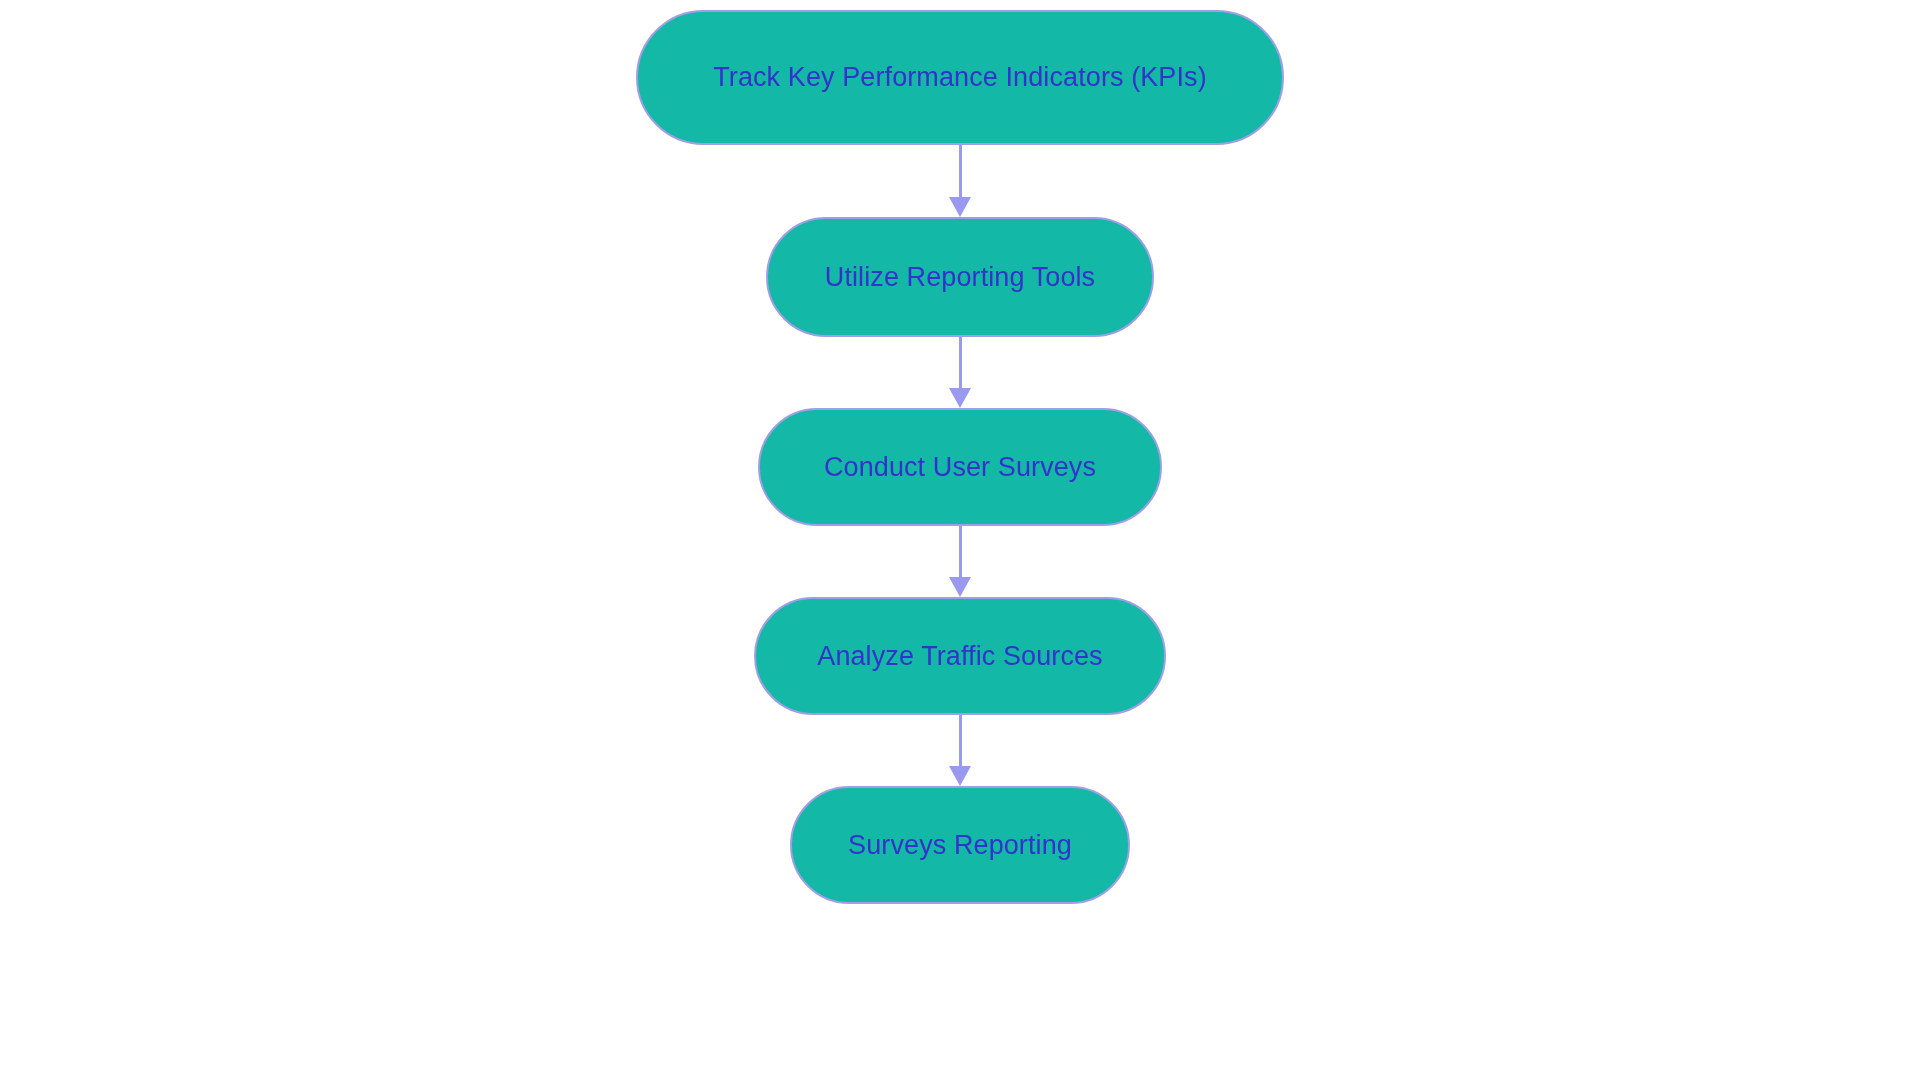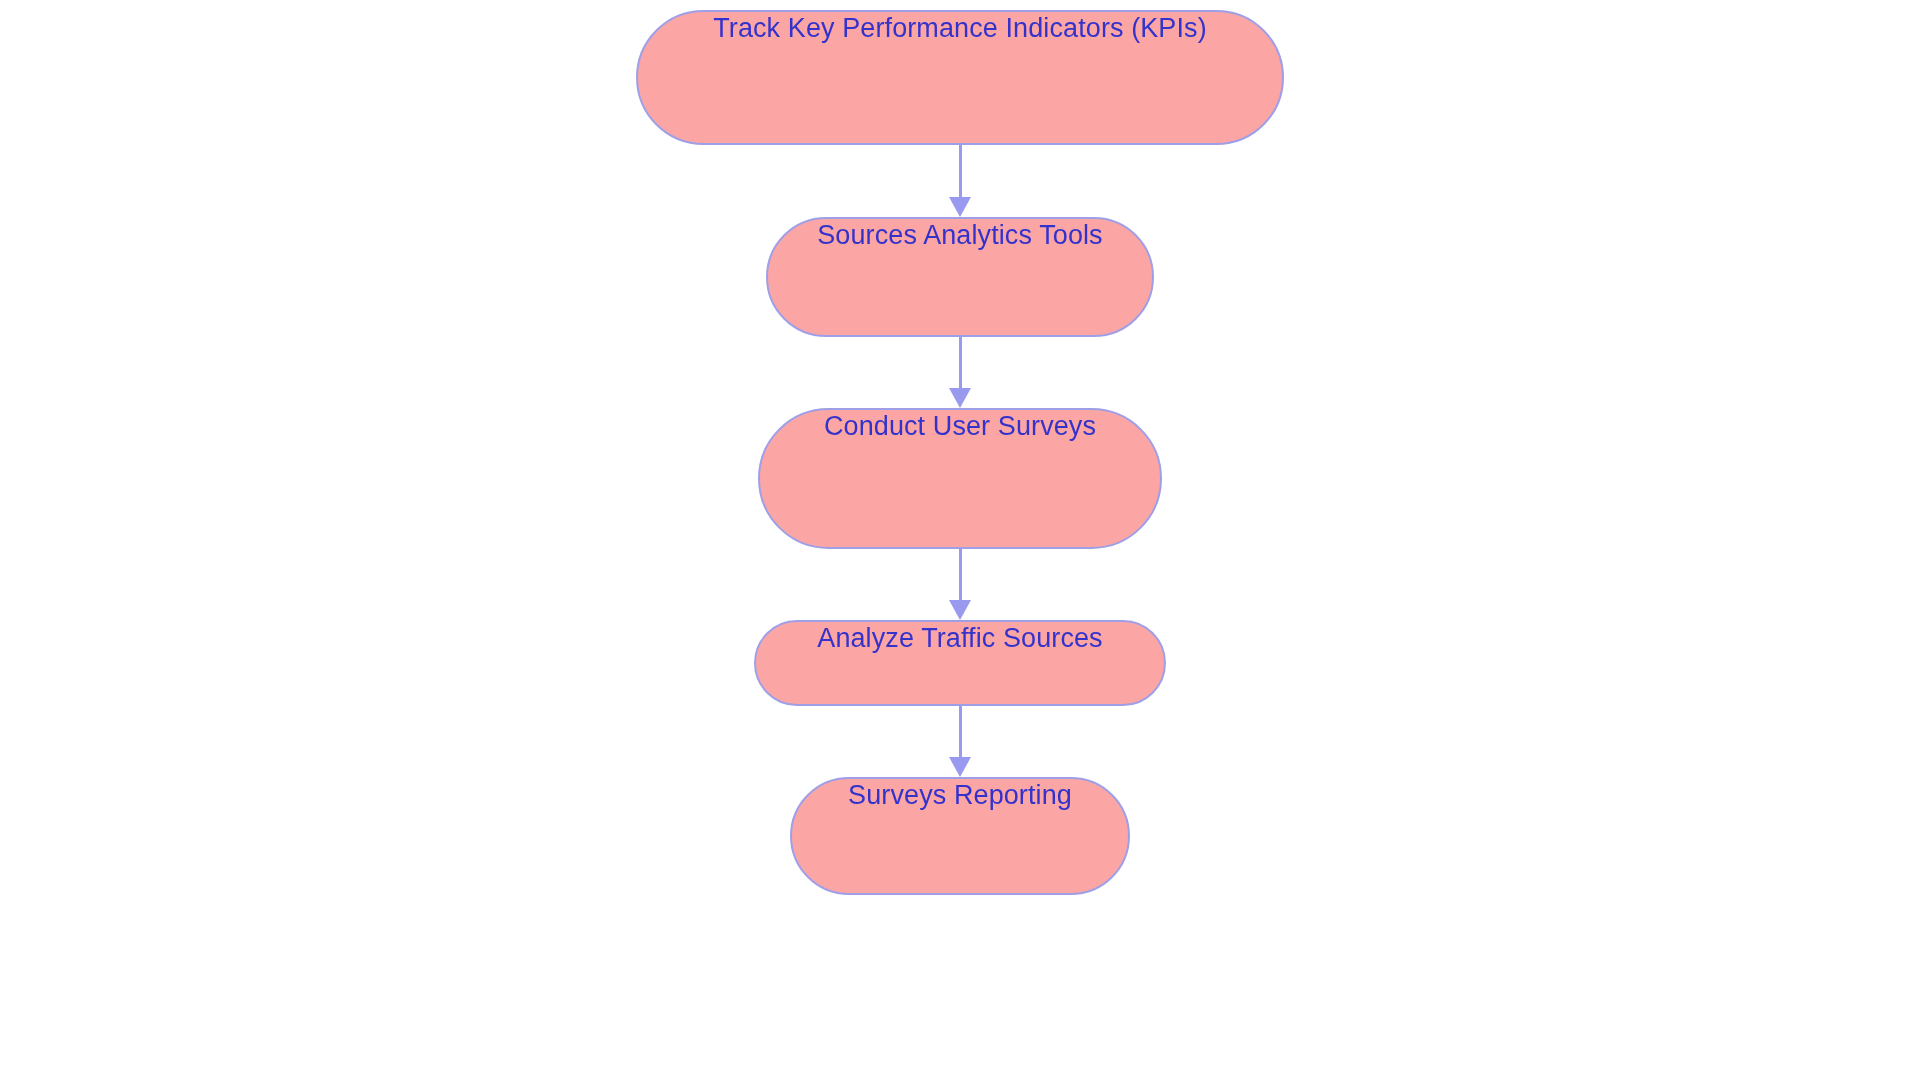--- a/index.html
+++ b/index.html
@@ -21,44 +21,45 @@
     height: 1083px;
     background: #ffffff;
     display: flex;
     flex-direction: column;
     align-items: center;
   }
 
   
   .node {
     box-sizing: border-box;
-    background: #fca5a5;
+    background: #14b8a6;
     border: 2px solid #9f9fe8;
     border-radius: 999px;
     display: flex;
+    align-items: center;
     justify-content: center;
     text-align: center;
     flex: none;
   }
 
   .node-label {
     color: #3333cc;
     font-size: 27px;
     font-weight: 400;
     letter-spacing: 0.1px;
     line-height: 1.2;
     white-space: nowrap;
     padding: 0 10px;
   }
 
   
   .node-0 { width: 648px; height: 135px; margin-top: 10px; }
   .node-1 { width: 388px; height: 120px; }
-  .node-2 { width: 404px; height: 141px; }
-  .node-3 { width: 412px; height: 86px; }
+  .node-2 { width: 404px; height: 118px; }
+  .node-3 { width: 412px; height: 118px; }
   .node-4 { width: 340px; height: 118px; }
 
   
   .connector {
     flex: none;
     display: flex;
     flex-direction: column;
     align-items: center;
     justify-content: flex-start;
   }
@@ -89,21 +90,21 @@
   <div class="node node-0">
     <span class="node-label">Track Key Performance Indicators (KPIs)</span>
   </div>
 
   <div class="connector conn-0">
     <div class="conn-line"></div>
     <div class="conn-head"></div>
   </div>
 
   <div class="node node-1">
-    <span class="node-label">Sources Analytics Tools</span>
+    <span class="node-label">Utilize Reporting Tools</span>
   </div>
 
   <div class="connector conn-1">
     <div class="conn-line"></div>
     <div class="conn-head"></div>
   </div>
 
   <div class="node node-2">
     <span class="node-label">Conduct User Surveys</span>
   </div>

